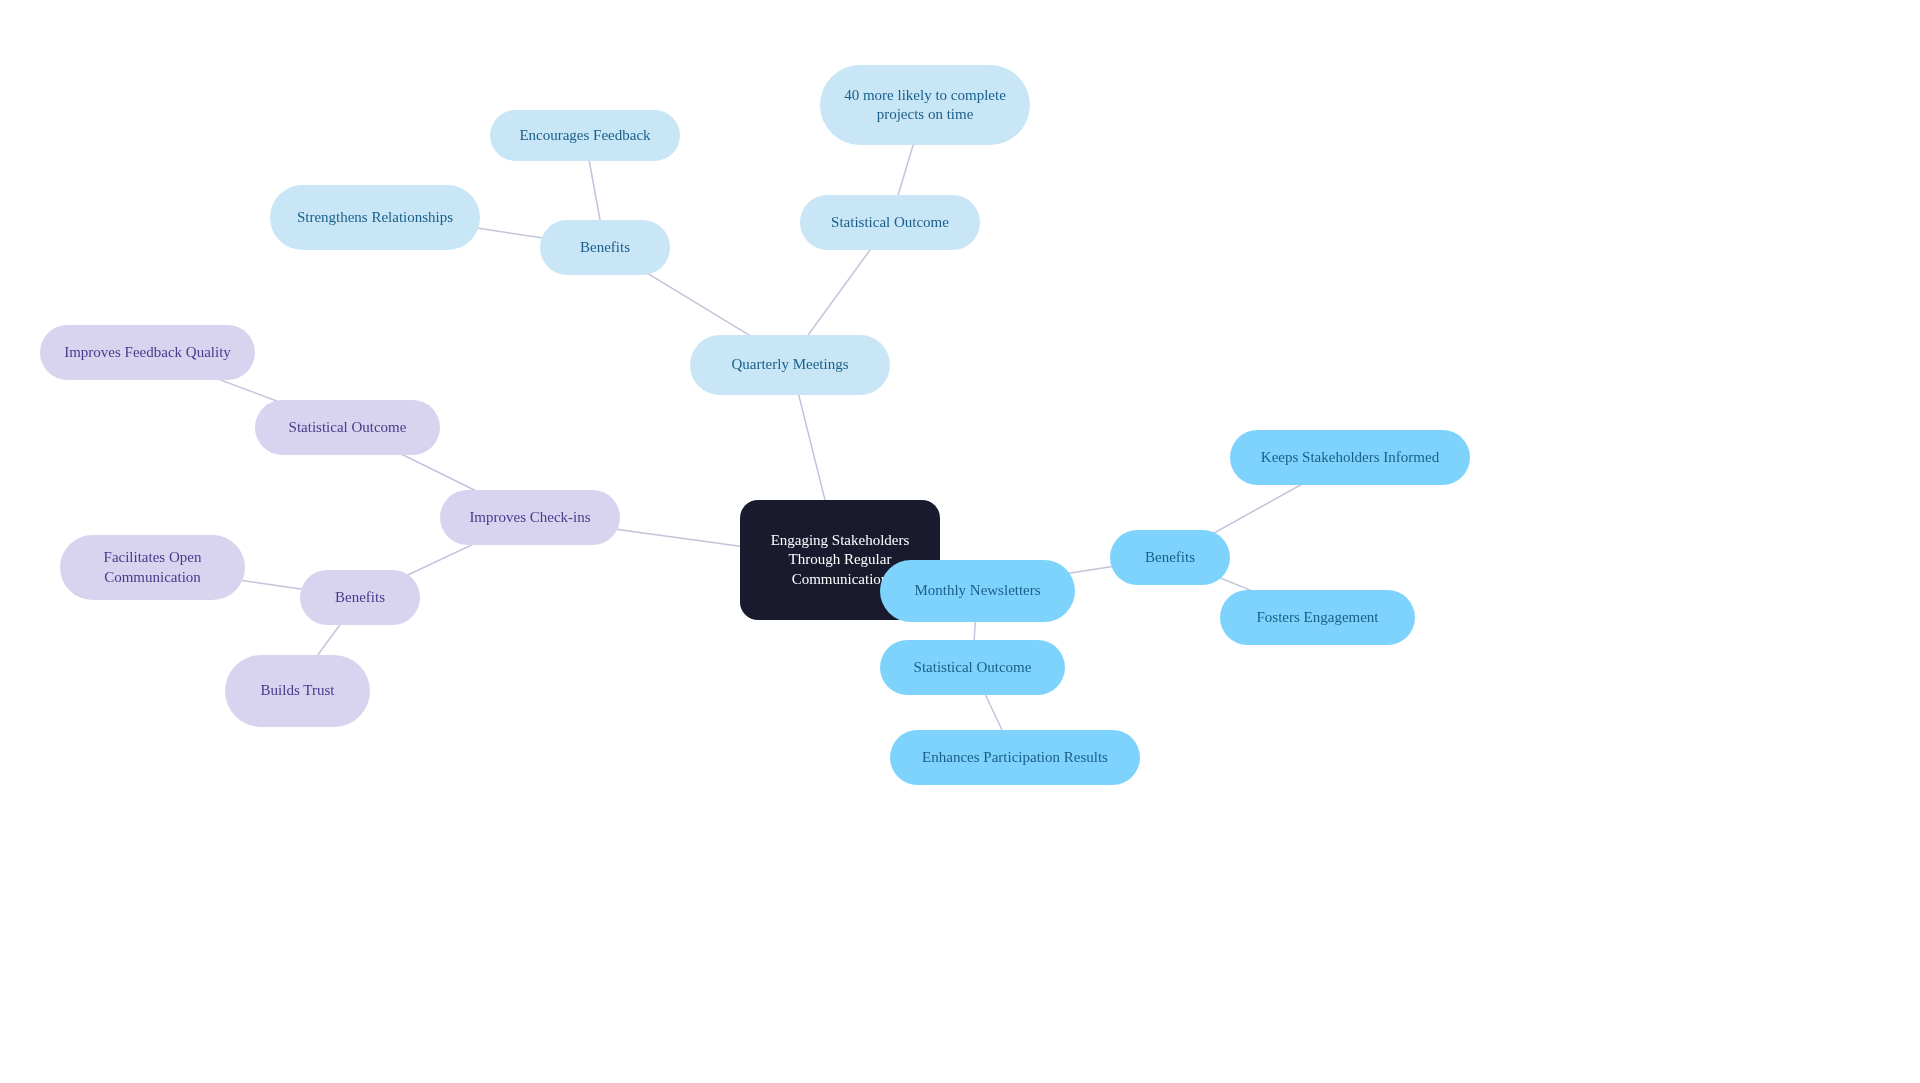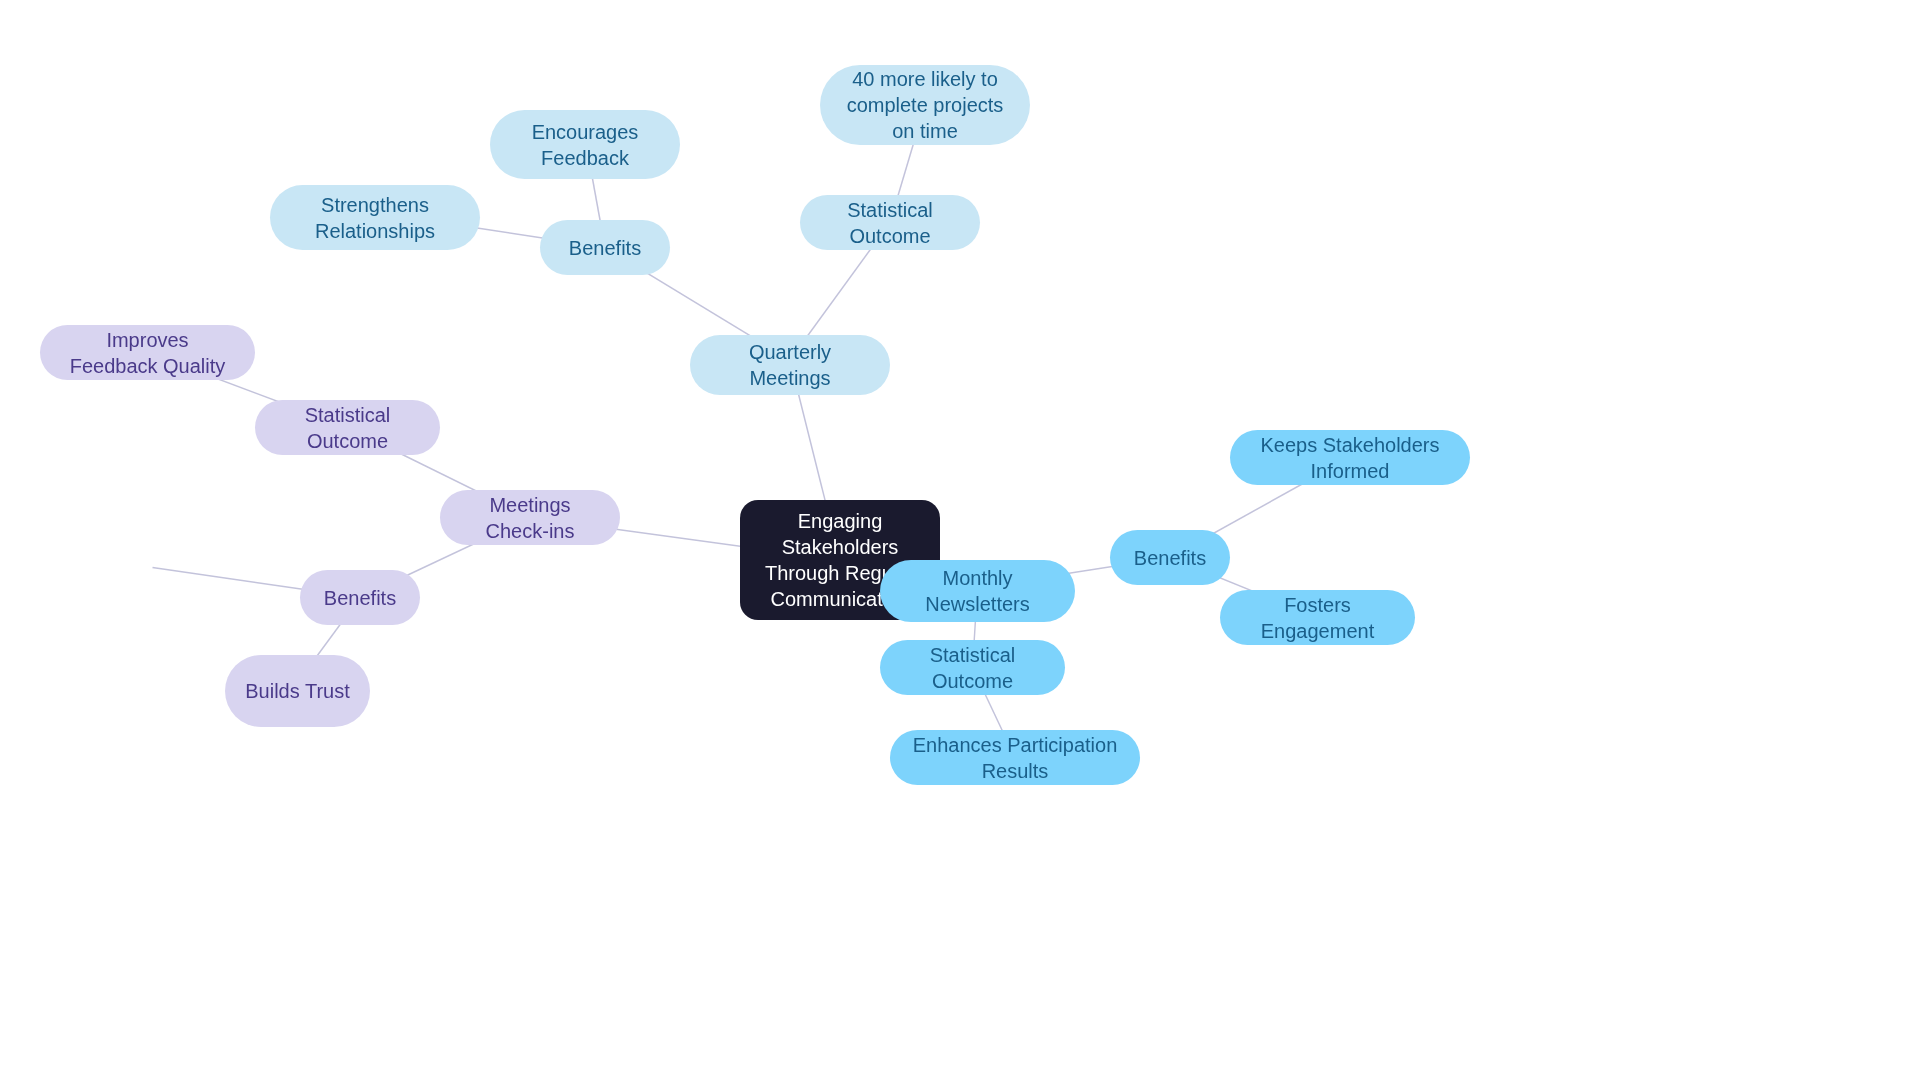--- a/index.html
+++ b/index.html
@@ -27,22 +27,23 @@
       position: absolute;
       display: flex;
       align-items: center;
       justify-content: center;
       text-align: center;
       border-radius: 50px;
       padding: 12px 20px;
       cursor: default;
     }
     .node-text {
-      font-size: 20px;
+      font-size: 15px;
       line-height: 1.3;
+      font-family: Liberation Serif, serif;
     }
     
     .node-center {
       background: #1a1a2e;
       color: #ffffff;
       font-size: 16px;
       font-weight: 500;
       border-radius: 18px;
       width: 200px;
       height: 120px;
@@ -91,43 +92,46 @@
     </svg>
 <div class="node node-center" style="left: 740px; top: 500px; width: 200px; height: 120px;">
       <span class="node-text">Engaging Stakeholders Through Regular Communication</span>
     </div>
     <div class="node node-blue" style="left: 690px; top: 335px; width: 200px; height: 60px;">
       <span class="node-text">Quarterly Meetings</span>
     </div>
     <div class="node node-blue" style="left: 540px; top: 220px; width: 130px; height: 55px;">
       <span class="node-text">Benefits</span>
     </div>
-    <div class="node node-blue" style="left: 490px; top: 110px; width: 190px; height: 69px; text-align: center;">
+    <div class="node node-blue" style="left: 490px; top: 110px; width: 190px; height: 51px; text-align: center;">
       <span class="node-text">Encourages Feedback</span>
     </div>
     <div class="node node-blue" style="left: 270px; top: 185px; width: 210px; height: 65px;">
       <span class="node-text">Strengthens Relationships</span>
     </div>
     <div class="node node-blue" style="left: 800px; top: 195px; width: 180px; height: 55px;">
       <span class="node-text">Statistical Outcome</span>
     </div>
     <div class="node node-blue" style="left: 820px; top: 65px; width: 210px; height: 80px;">
       <span class="node-text">40 more likely to complete projects on time</span>
     </div>
     <div class="node node-purple" style="left: 440px; top: 490px; width: 180px; height: 55px;">
-      <span class="node-text">Meetings Check-ins</span>
+      <span class="node-text">Improves Check-ins</span>
     </div>
     <div class="node node-purple" style="left: 300px; top: 570px; width: 120px; height: 55px;">
       <span class="node-text">Benefits</span>
     </div>
     <div class="node node-purple" style="left: 255px; top: 400px; width: 185px; height: 55px;">
       <span class="node-text">Statistical Outcome</span>
     </div>
     <div class="node node-purple" style="left: 40px; top: 325px; width: 215px; height: 55px;">
       <span class="node-text">Improves Feedback Quality</span>
+    </div>
+    <div class="node node-purple" style="left: 60px; top: 535px; width: 185px; height: 65px;">
+      <span class="node-text">Facilitates Open Communication</span>
     </div>
     <div class="node node-purple" style="left: 225px; top: 655px; width: 145px; height: 72px;">
       <span class="node-text">Builds Trust</span>
     </div>
     <div class="node node-blue-mid" style="left: 880px; top: 560px; width: 195px; height: 62px;">
       <span class="node-text">Monthly Newsletters</span>
     </div>
     <div class="node node-blue-mid" style="left: 1110px; top: 530px; width: 120px; height: 55px;">
       <span class="node-text">Benefits</span>
     </div>

